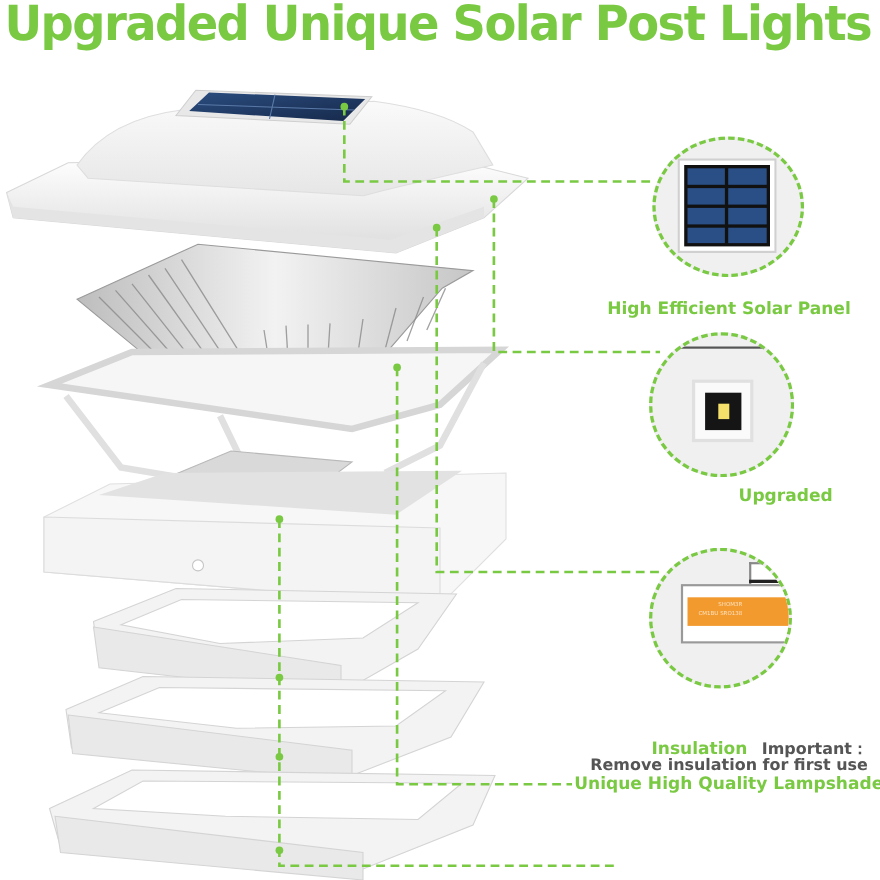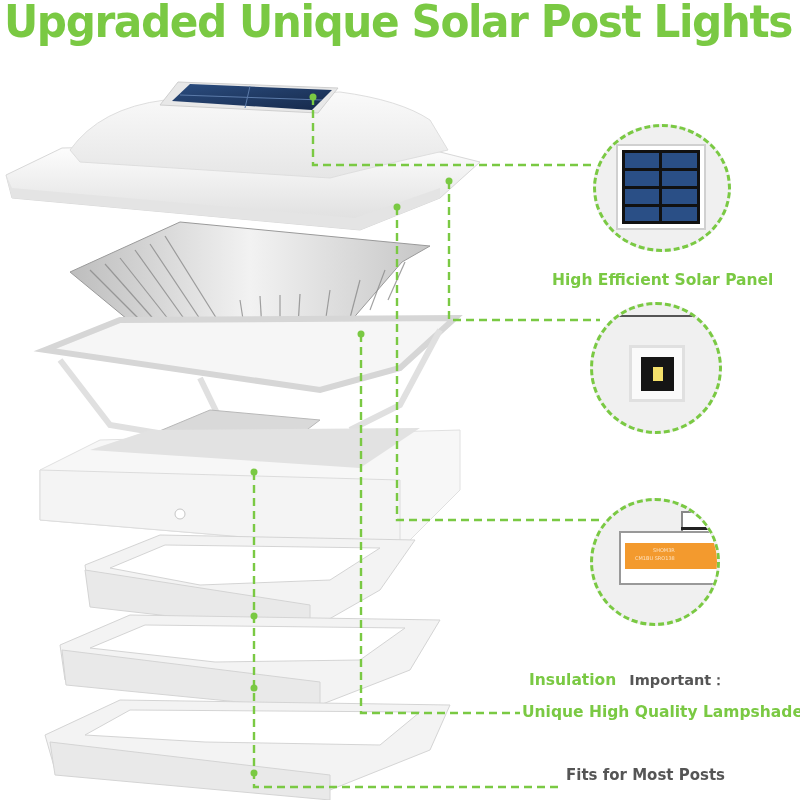--- a/index.html
+++ b/index.html
@@ -1,18 +1,18 @@
 <!DOCTYPE html>
 <html><head>
 <meta charset="utf-8">
 <style>
   html, body { margin:0; padding:0; background:#ffffff; }
   body { width:800px; height:800px; position:relative; overflow:hidden; font-family:"DejaVu Sans", sans-serif; }
   .title { position:absolute; left:4px; top:-4px; font-size:44px; font-weight:bold; color:#7ac943; letter-spacing:-1.5px; white-space:nowrap; transform:scaleX(0.96); transform-origin:left top; }
-  .label { position:absolute; font-weight:bold; white-space:nowrap; text-align:left; line-height:1.05; }
+  .label { position:absolute; font-weight:bold; white-space:nowrap; text-align:right; line-height:1.05; }
   .green { color:#7ac943; }
   .gray { color:#555555; }
   .circle { position:absolute; border-radius:50%; border:3px dashed #7ac943; background:#f0f0f0; box-sizing:border-box; overflow:hidden; }
   svg.art { position:absolute; left:0; top:0; }
 </style>
 </head>
 <body>
 
 <div class="title">Upgraded Unique Solar Post Lights</div>
 
@@ -134,36 +134,37 @@
 
 <div class="circle" style="left:590px;top:302px;width:132px;height:132px;">
   <div style="position:absolute;left:0;top:10px;width:130px;height:2px;background:#555;"></div>
   <div style="position:absolute;left:36px;top:40px;width:56px;height:57px;background:#fafafa;border:3px solid #e0e0e0;box-sizing:border-box;">
     <div style="position:absolute;left:9px;top:9px;width:33px;height:34px;background:#151515;">
       <div style="position:absolute;left:12px;top:10px;width:10px;height:14px;background:#f4e06b;"></div>
     </div>
   </div>
 </div>
 <div class="label green" style="left:557px;top:442px;width:200px;font-size:15.5px;">
+  <div>Upgraded</div>
 </div>
 
 <div class="circle" style="left:590px;top:498px;width:130px;height:128px;">
   <div style="position:absolute;left:88px;top:10px;width:45px;height:20px;border-left:2px solid #888;border-top:2px solid #888;box-sizing:border-box;background:#fff;"></div>
   <div style="position:absolute;left:88px;top:26px;width:45px;height:3px;background:#222;"></div>
   <div style="position:absolute;left:26px;top:30px;width:110px;height:54px;border:2px solid #999;box-sizing:border-box;background:#fff;">
     <div style="position:absolute;left:4px;top:10px;width:104px;height:26px;background:#f39a2e;color:#fde2c0;font-size:5px;line-height:8px;padding:3px 0 0 10px;box-sizing:border-box;">
       <div style="padding-left:18px;">SHOM3R</div>
       <div>CM1BU   SRO138</div>
     </div>
   </div>
 </div>
 <div class="label" style="left:529px;top:672px;width:260px;font-size:14.5px;">
   <div>
     <span class="green" style="font-size:15.5px;">Insulation</span>
     <span class="gray" style="margin-left:8px;">Important：</span>
   </div>
+  <div class="gray">Remove insulation for first use</div>
 </div>
 
 <div class="label green" style="left:522px;top:704px;font-size:15.5px;">Unique High Quality Lampshade</div>
 
 <div class="label" style="left:566px;top:768px;width:182px;font-size:15px;">
-  <div class="gray">Fits for Most Posts</div>
 </div>
 
 </body></html>

